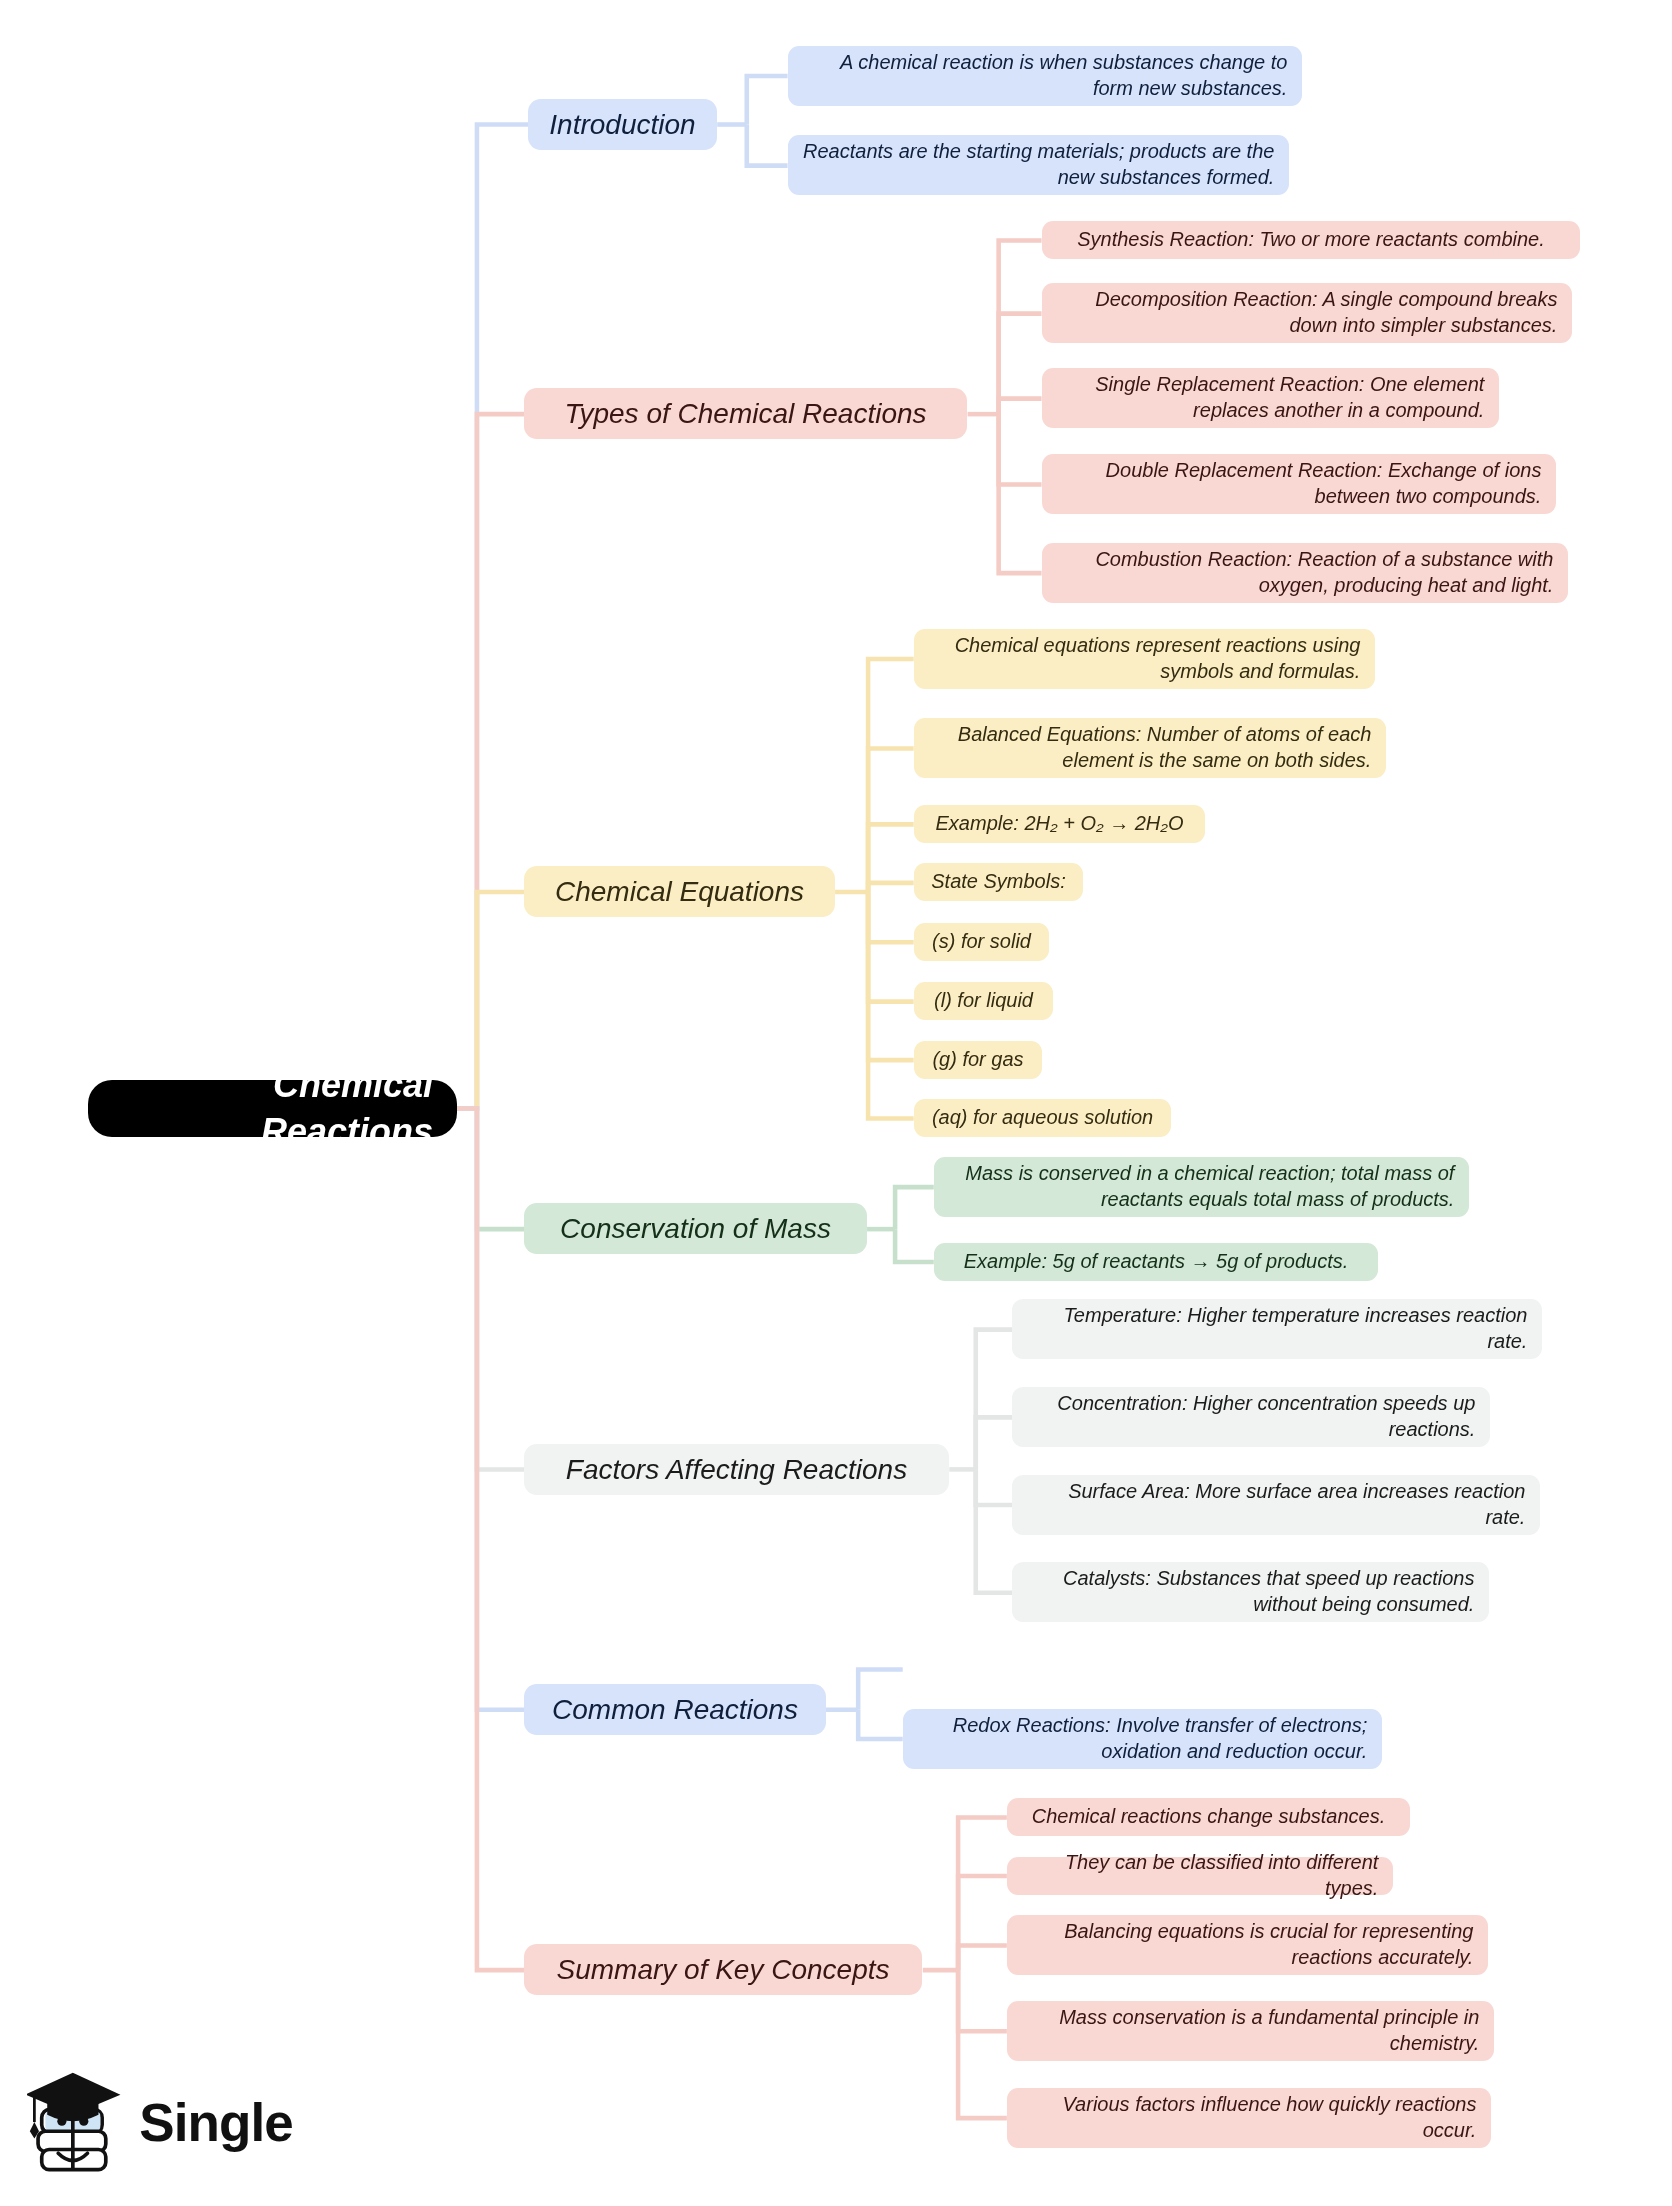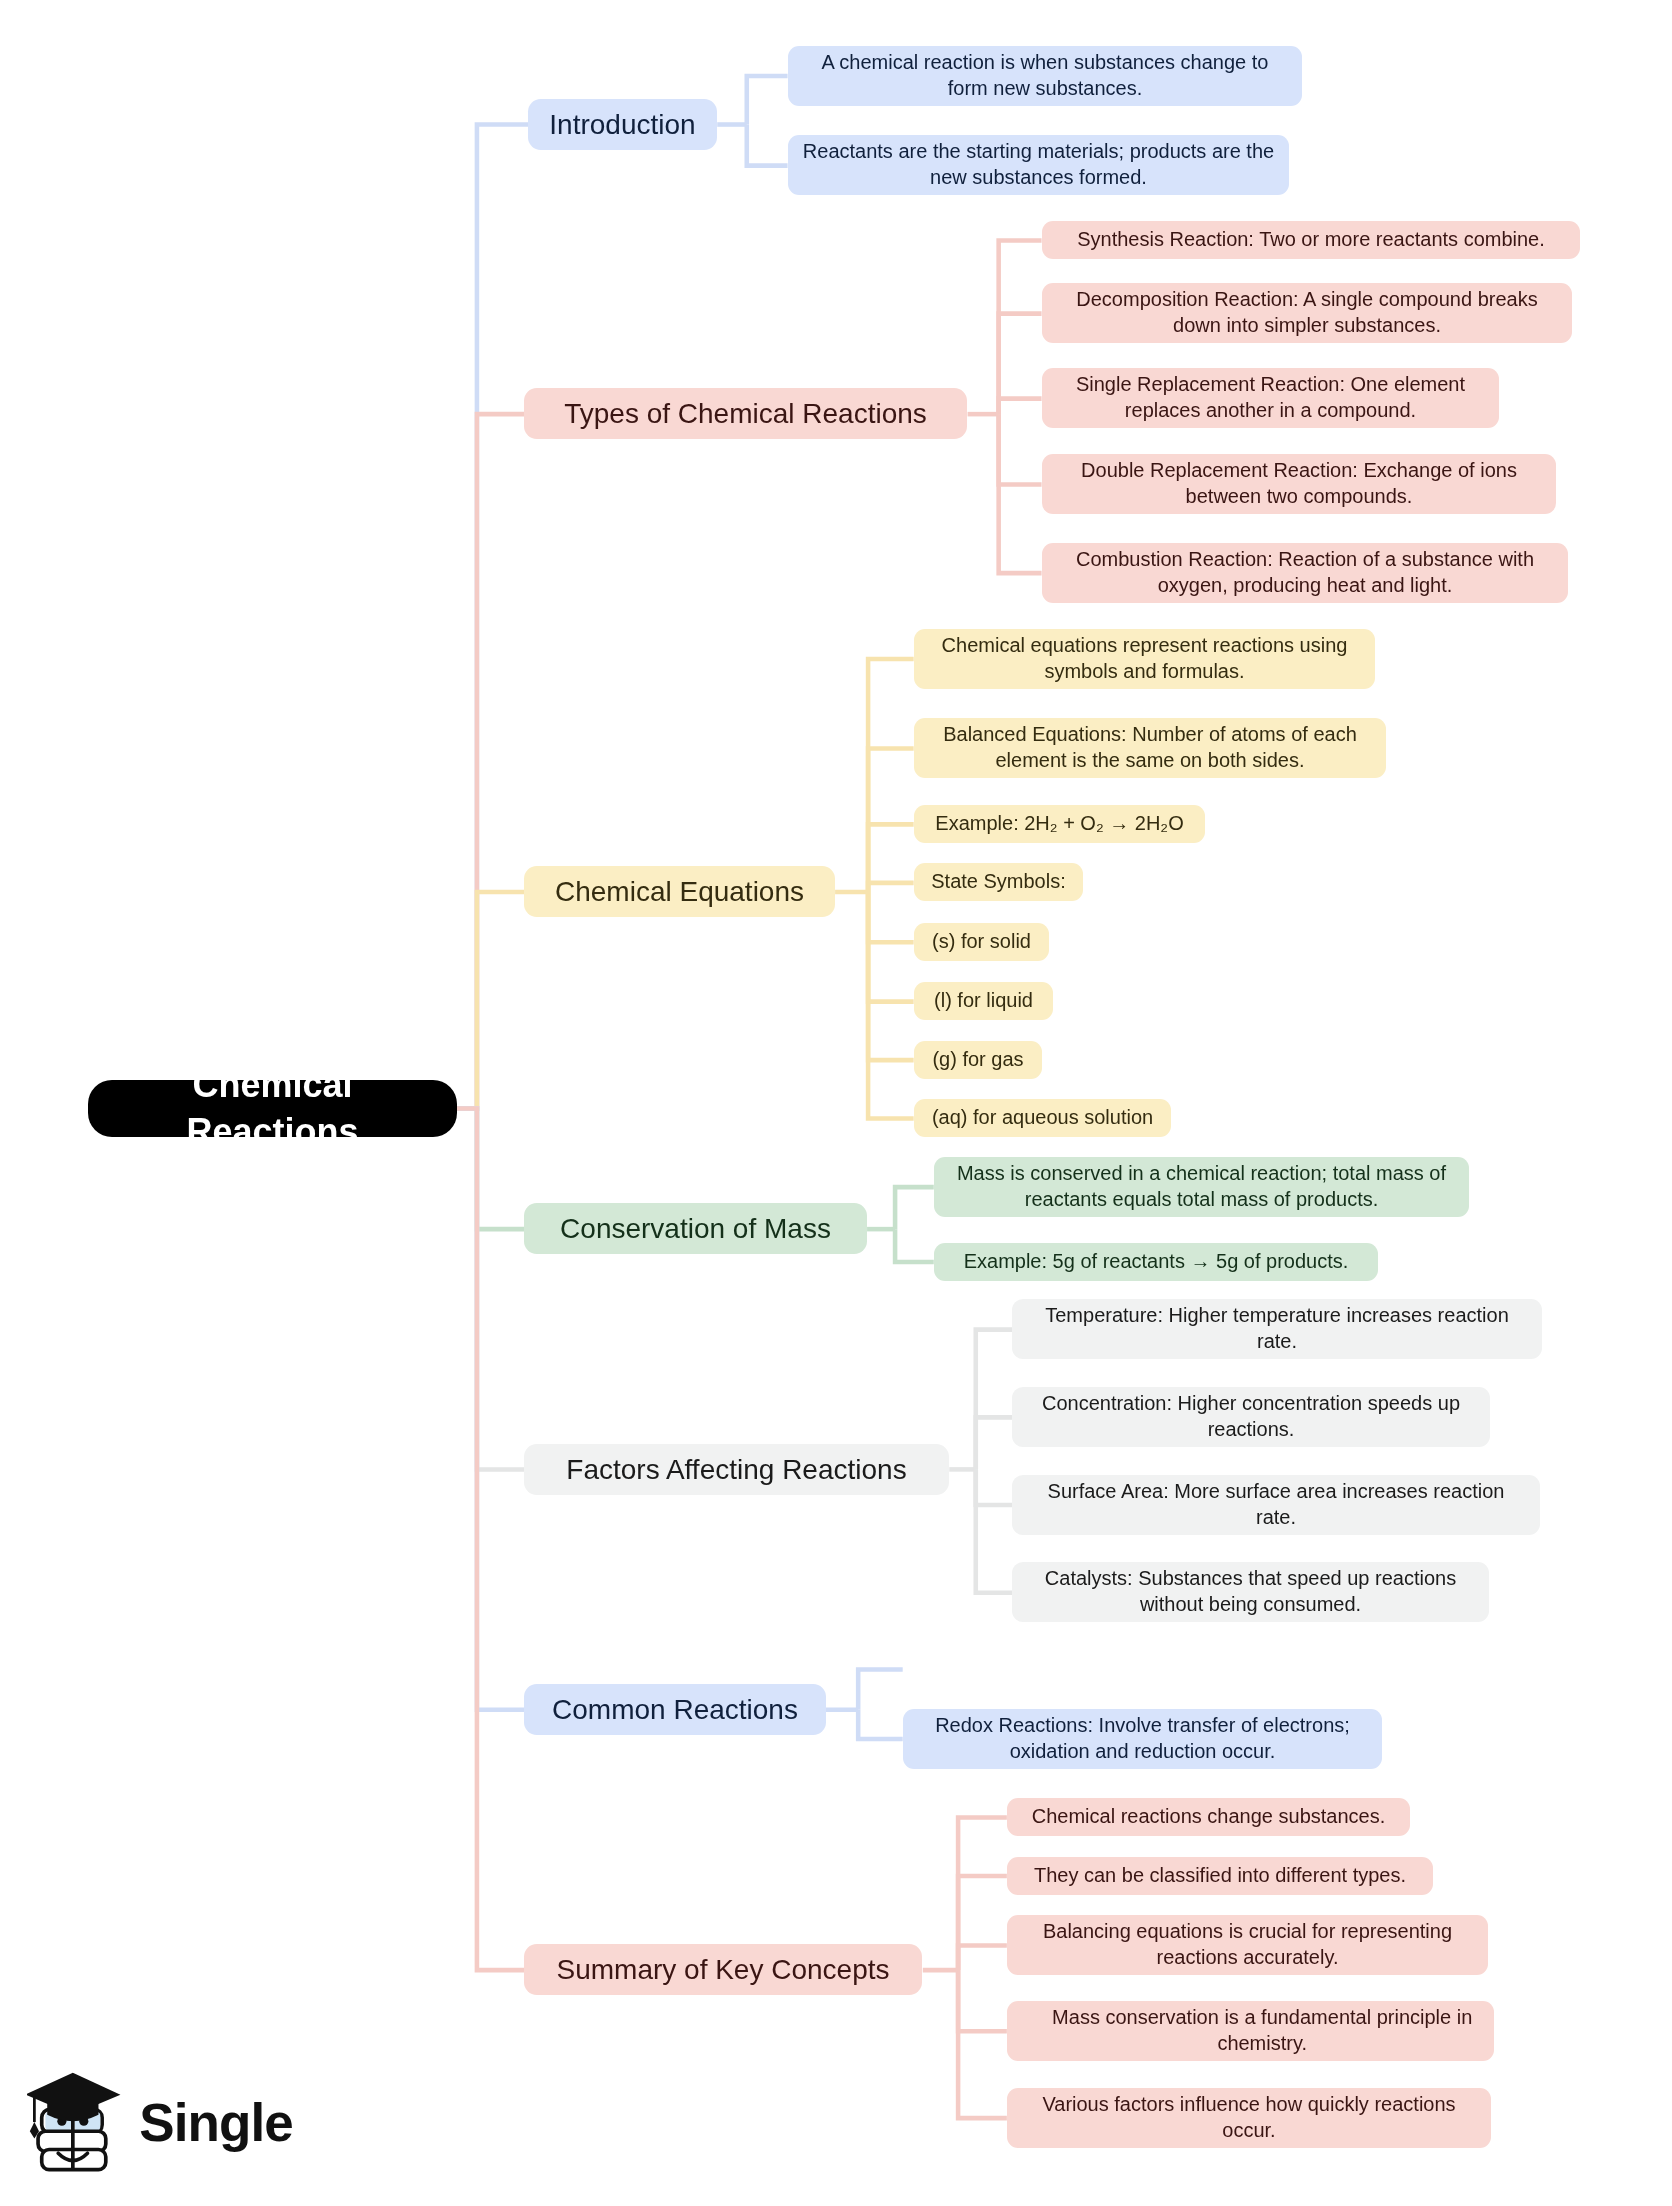--- a/index.html
+++ b/index.html
@@ -29,23 +29,24 @@
     height: 2207px;
     pointer-events: none;
   }
 
   .node {
     position: absolute;
     box-sizing: border-box;
     display: flex;
     align-items: center;
     justify-content: center;
-    text-align: center;
+    text-align: right;
     border-radius: 11px;
     line-height: 1.28;
+    font-style: italic;
   }
 
   
   .root {
     background: #000000;
     color: #ffffff;
     font-size: 36px;
     font-weight: bold;
     border-radius: 24px;
     padding: 0 24px;
@@ -239,21 +240,21 @@
   <div class="node leaf c-blue" style="left:903px; top:1709px; width:479px; height:60px;">
     <span>Redox Reactions: Involve transfer of electrons; oxidation and reduction occur.</span>
   </div>
 
   <div class="node branch c-pink" style="left:524px; top:1944px; width:398px; height:51px;">
     <span>Summary of Key Concepts</span>
   </div>
   <div class="node leaf c-pink" style="left:1007px; top:1798px; width:403px; height:38px;">
     <span>Chemical reactions change substances.</span>
   </div>
-  <div class="node leaf c-pink" style="left:1007px; top:1857px; width:426px; height:38px;">
+  <div class="node leaf c-pink" style="left:1007px; top:1857px; width:386px; height:38px;">
     <span>They can be classified into different types.</span>
   </div>
   <div class="node leaf c-pink" style="left:1007px; top:1915px; width:481px; height:60px;">
     <span>Balancing equations is crucial for representing reactions accurately.</span>
   </div>
   <div class="node leaf c-pink" style="left:1007px; top:2001px; width:487px; height:60px;padding-left:38px;">
     <span>Mass conservation is a fundamental principle in chemistry.</span>
   </div>
   <div class="node leaf c-pink" style="left:1007px; top:2088px; width:484px; height:60px;">
     <span>Various factors influence how quickly reactions occur.</span>

